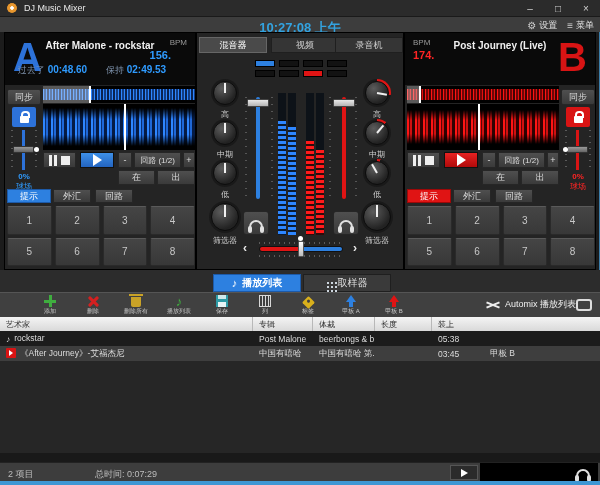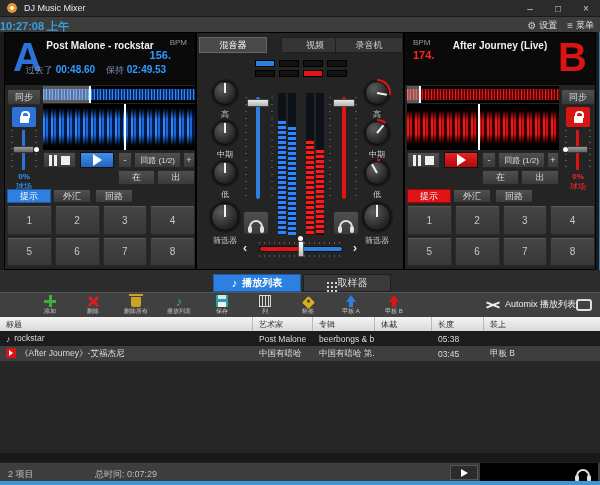--- a/index.html
+++ b/index.html
@@ -11,38 +11,38 @@
   
   .titlebar { position:absolute; left:0; top:0; width:600px; height:16px; background:#2b2b2b;
               display:flex; align-items:center; }
   .app-icon { width:10px; height:10px; border-radius:50%; margin-left:7px;
               background:radial-gradient(circle at 50% 50%, #fff 0 1.5px, #e8972e 2px 5px, #a05a10 5px); }
   .app-title { color:#e8e8e8; font-size:9px; margin-left:7px; }
   .win-controls { margin-left:auto; display:flex; }
   .win-btn { width:28px; height:16px; color:#cfcfcf; font-size:10px; display:flex; align-items:center; justify-content:center; }
   .menubar { position:absolute; left:0; top:16px; width:600px; height:16px; background:#3d3d3d;
              border-top:1px solid #1a1a1a; }
-  .clock { position:absolute; left:0; right:0; top:2px; color:#33a3e0; font-size:11px; font-weight:bold; }
+  .clock { position:absolute; left:0; right:0; top:2px; text-align:center; color:#33a3e0; font-size:13px; font-weight:bold; }
   .menu-right { position:absolute; right:6px; top:0; height:16px; display:flex; gap:10px; align-items:center; }
   .menu-item { color:#e0e0e0; font-size:9px; display:flex; align-items:center; gap:3px; }
   .menu-item .mi-ic { color:#cfcfcf; font-size:10px; }
 
   
   .deck { position:absolute; top:32px; width:192px; height:238px; background:#242424; border:1px solid #000; }
   .deck-a { left:4px; } .deck-b { left:404px; }
   .deck-header { position:absolute; left:0; top:0; width:100%; height:52px; background:#0a0a0a; }
   .deck-letter { position:absolute; top:-2px; font-size:40px; font-weight:bold; line-height:52px; }
   .deck-a .deck-letter { left:8px; color:#2d72d9; }
   .deck-b .deck-letter { right:8px; color:#d81414; }
   .track-title { position:absolute; top:7px; width:100%; text-align:center; color:#f0f0f0; font-size:10px; font-weight:bold; }
   .deck-times { position:absolute; top:31px; width:100%; text-align:center; font-size:10px; font-weight:bold; }
   .t-label { font-size:9px; font-weight:normal; }
   .deck-a .t-label { color:#7f93ad; } .deck-a .t-val { color:#2f9bff; }
   .deck-b .t-label { color:#b07f7f; } .deck-b .t-val { color:#ff2424; }
-  .t-val { margin-right:8px; }
+  .t-val { margin-right:16px; }
   .bpm-label { color:#9a9a9a; font-size:8px; position:absolute; top:5px; }
   .bpm-val { font-size:11px; font-weight:bold; position:absolute; top:16px; }
   .deck-a .bpm-label { right:8px; } .deck-a .bpm-val { right:24px; color:#2f9bff; }
   .deck-b .bpm-label { left:8px; }  .deck-b .bpm-val { left:8px; color:#ff2424; }
 
   .btn { background:linear-gradient(#4f4f4f,#3a3a3a); border:1px solid #262626; color:#ddd;
          display:flex; align-items:center; justify-content:center; font-size:9px; }
   .sync-btn { border-radius:2px; }
   .lock-btn { border-radius:2px; display:flex; align-items:center; justify-content:center; }
   .deck-a .lock-btn { background:#2d72d9; } .deck-b .lock-btn { background:#d81414; }
@@ -211,21 +211,21 @@
       <div class="menu-item">
         <span class="mi-ic">≡</span>
         <span>菜单</span>
       </div>
     </div>
   </div>
 
   <div class="deck deck-a">
     <div class="deck-header">
       <div class="deck-letter">A</div>
-      <div class="track-title">Post Malone - rockstar</div>
+      <div class="track-title">After Malone - rockstar</div>
       <div class="deck-times">
         <span class="t-label">过去了</span>
         <span class="t-val">00:48.60</span>
         <span class="t-label">保持</span>
         <span class="t-val">02:49.53</span>
       </div>
       <div class="bpm-label">BPM</div>
       <div class="bpm-val">156.</div>
     </div>
 
@@ -276,21 +276,21 @@
       <div class="pad">4</div>
       <div class="pad">5</div>
       <div class="pad">6</div>
       <div class="pad">7</div>
       <div class="pad">8</div>
     </div>
   </div>
 
   <div class="mixer">
     <div class="mx-tab sel" style="left:2px;">混音器</div>
-    <div class="mx-tab" style="left:84px;">视频</div>
+    <div class="mx-tab" style="left:74px;">视频</div>
     <div class="mx-tab" style="left:138px;">录音机</div>
 
     <div class="beat on-a" style="left:58px;top:27px;"></div>
     <div class="beat" style="left:82px;top:27px;"></div>
     <div class="beat" style="left:106px;top:27px;"></div>
     <div class="beat" style="left:130px;top:27px;"></div>
     <div class="beat" style="left:58px;top:37px;"></div>
     <div class="beat" style="left:82px;top:37px;"></div>
     <div class="beat on-b" style="left:106px;top:37px;"></div>
     <div class="beat" style="left:130px;top:37px;"></div>
@@ -379,21 +379,21 @@
     <div class="xf-ticks" style="left:62px;top:209px;width:84px;"></div>
     <div class="xf-track" style="left:62px;top:213px;width:84px;"></div>
     <div class="xf-ticks" style="left:62px;top:222px;width:84px;"></div>
     <div class="xf-dot" style="left:101px;top:203px;"></div>
     <div class="xf-handle" style="left:101px;top:208px;"></div>
   </div>
 
   <div class="deck deck-b">
     <div class="deck-header">
       <div class="deck-letter">B</div>
-      <div class="track-title">After Journey (Live)</div>
+      <div class="track-title">Post Journey (Live)</div>
       <div class="bpm-label">BPM</div>
       <div class="bpm-val">174.</div>
     </div>
 
     <div class="abs btn sync-btn" style="left:156px;top:56px;width:34px;height:16px;">同步</div>
     <div class="abs lock-btn" style="left:161px;top:74px;width:24px;height:20px;">
       <span class="lock"></span>
     </div>
     <div class="abs pitch" style="left:158px;top:97px;width:30px;height:40px;">
       <div class="pitch-ticks" style="left:2px;"></div>
@@ -512,21 +512,20 @@
     <div class="automix" style="left:486px;">
       <span class="ic-shuffle"></span>
       <span>Automix 播放列表</span>
     </div>
     <div class="abs" style="left:576px;top:6px;">
       <span class="ic-loop" style="display:block;"></span>
     </div>
   </div>
 
   <div class="tbl-head">
-    <div class="th">标题</div>
     <div class="th">艺术家</div>
     <div class="th">专辑</div>
     <div class="th">体裁</div>
     <div class="th">长度</div>
     <div class="th" style="border-right:none;">装上</div>
   </div>
 
   <div class="row" style="top:331px;background:#1c1c1c;">
     <div class="td">
       <span class="row-icon">♪</span><span>rockstar</span>

